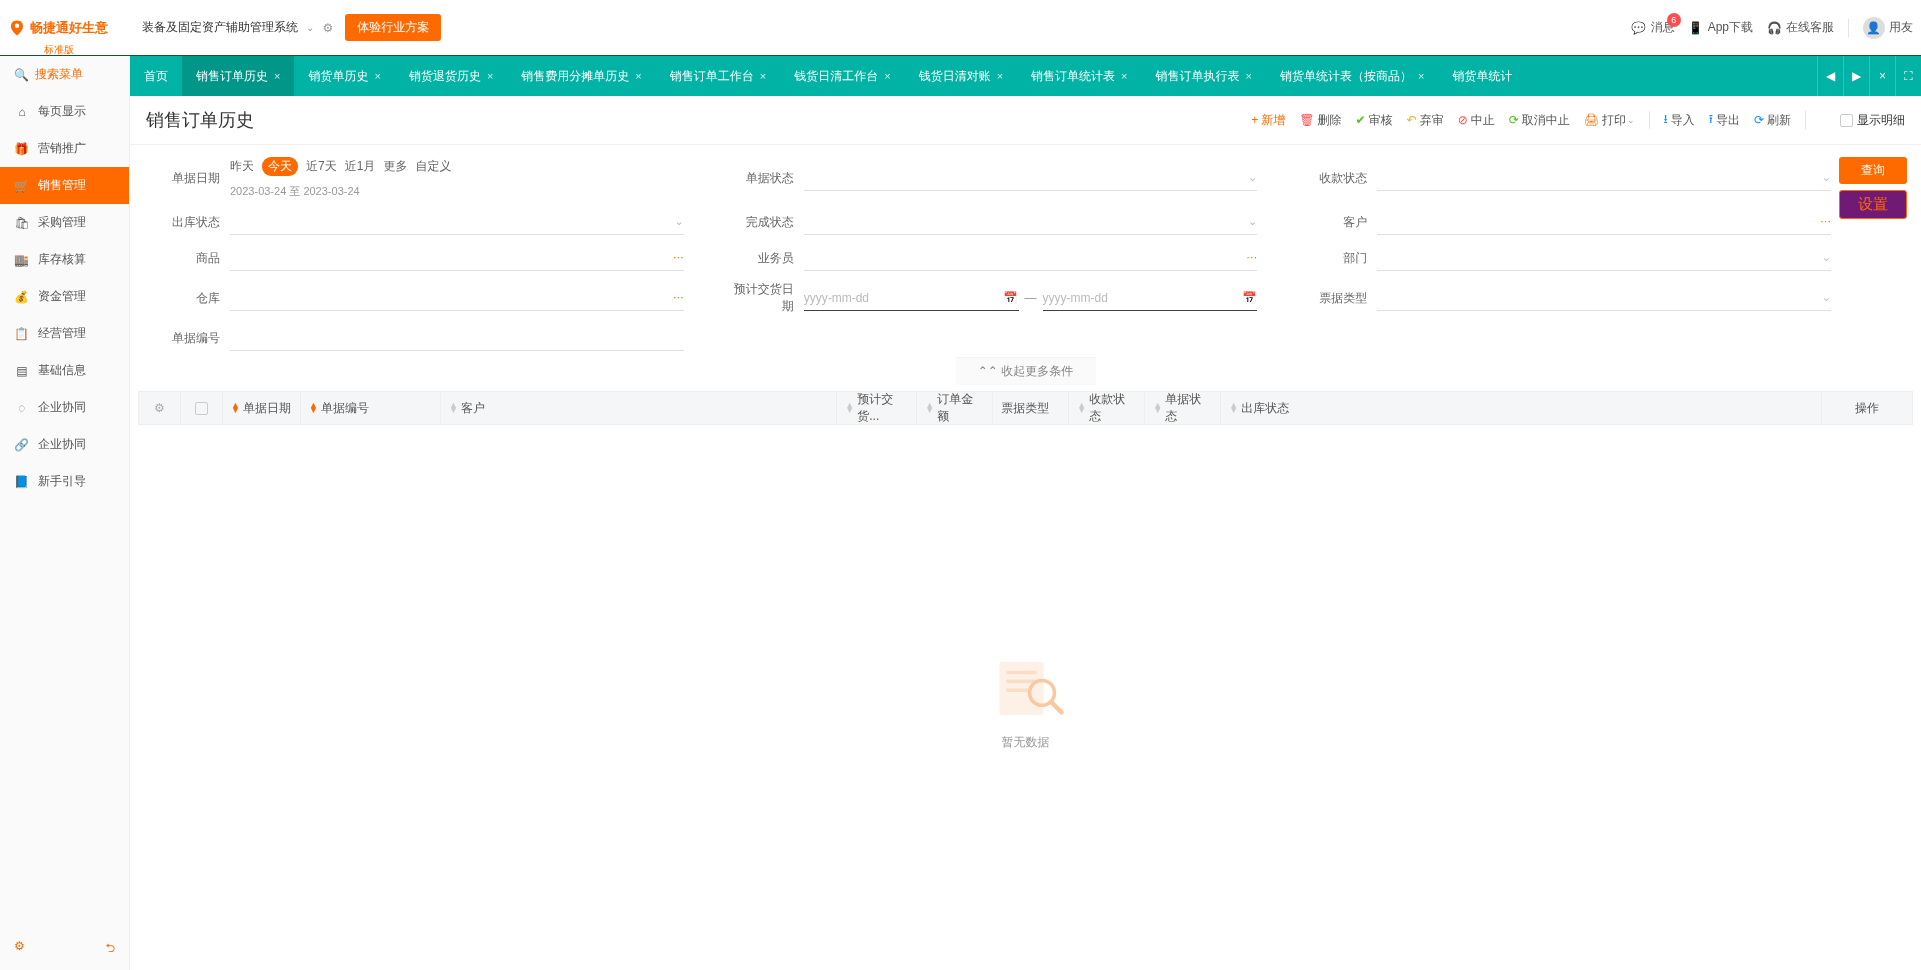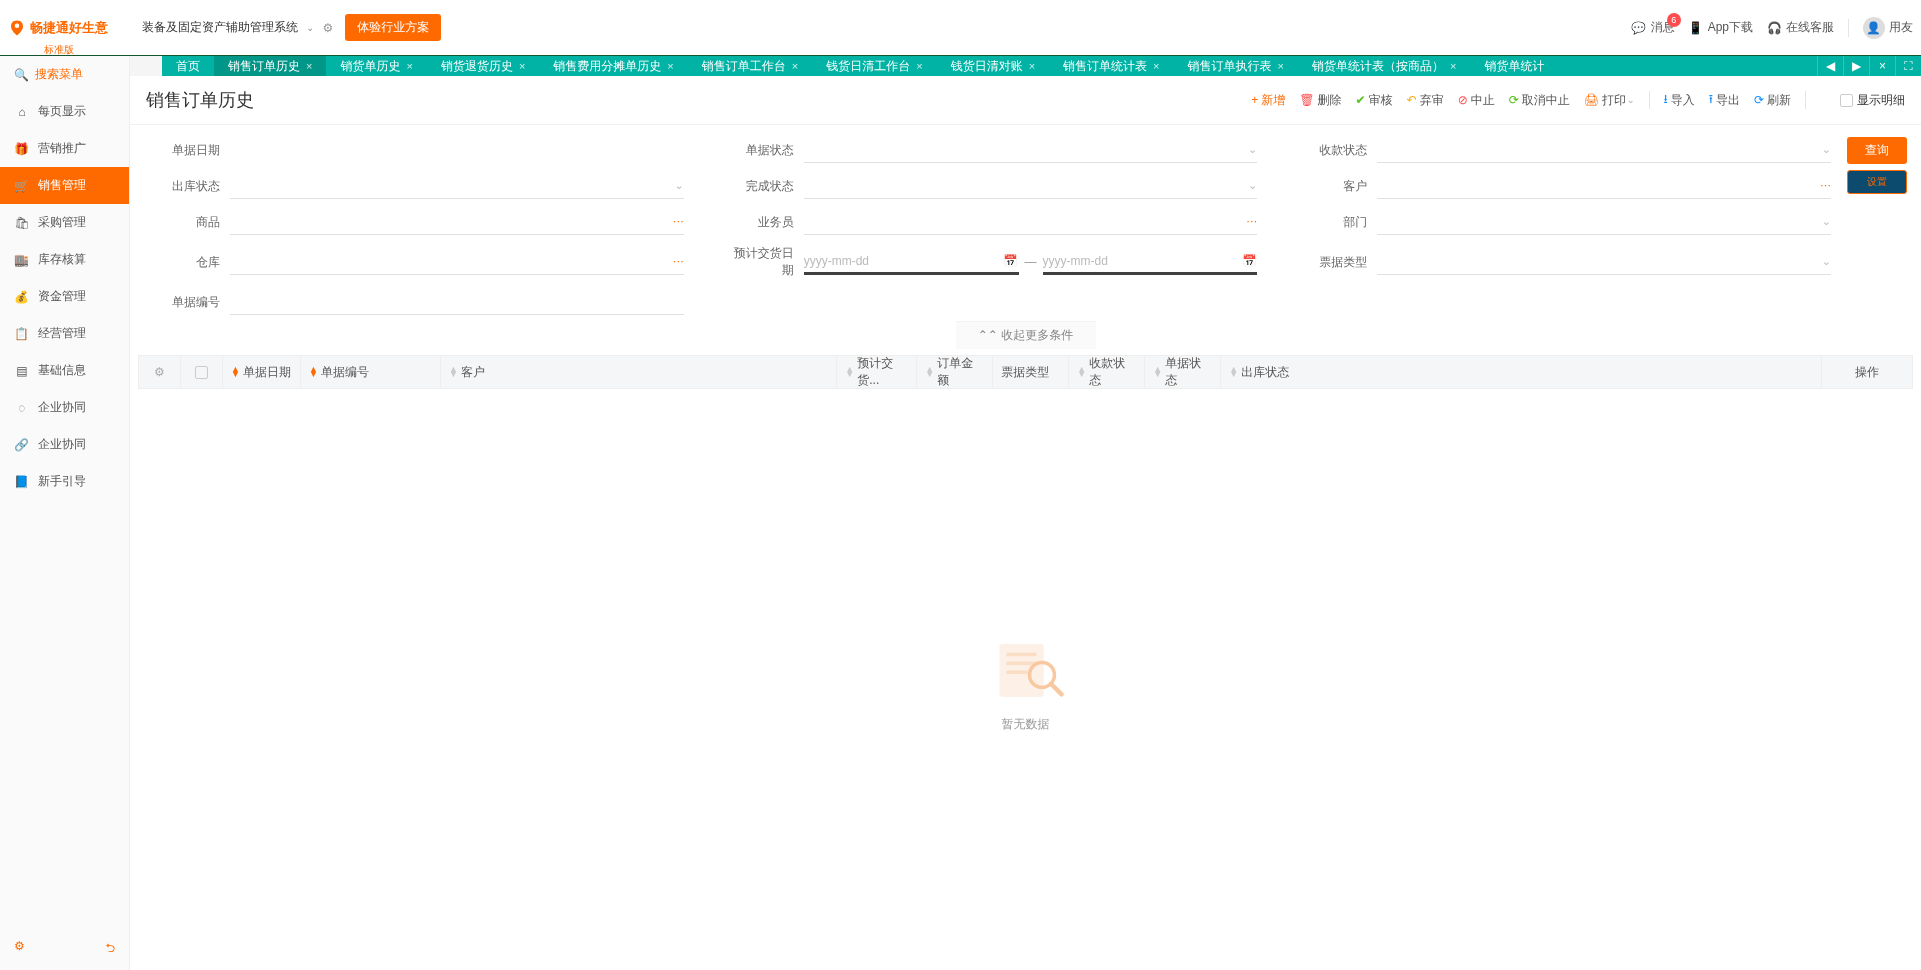--- a/index.html
+++ b/index.html
@@ -27,21 +27,21 @@
 .body-row { display: flex; flex: 1; min-height: 0; }
 .sidebar { width: 130px; background: #fafafa; border-right: 1px solid #eee; display: flex; flex-direction: column; }
 .search-menu { display: flex; align-items: center; gap: 6px; padding: 10px 14px; color: #ff6a00; cursor: pointer; }
 .side-item { display: flex; align-items: center; gap: 8px; padding: 10px 14px; color: #555; cursor: pointer; }
 .side-item.active { background: #ff6a00; color: #fff; }
 .side-item .icon { width: 16px; text-align: center; }
 .sidebar-footer { margin-top: auto; display: flex; padding: 10px 14px; gap: 20px; color: #ff6a00; }
 
 
 .main { flex: 1; display: flex; flex-direction: column; min-width: 0; background: #f5f5f5; }
-.tabs-bar { height: 20px; background: #00b3a4; display: flex; align-items: stretch; color: #fff; position: relative; margin-left: 32px; }
+.tabs-bar { height: 40px; background: #00b3a4; display: flex; align-items: stretch; color: #fff; position: relative; }
 .tab { display: flex; align-items: center; padding: 0 14px; gap: 6px; cursor: pointer; white-space: nowrap; font-size: 12px; }
 .tab.home { background: #00b3a4; }
 .tab.active { background: #009688; }
 .tab-close { font-size: 11px; opacity: 0.8; }
 .tabs-actions { margin-left: auto; display: flex; align-items: stretch; }
 .tab-act { width: 26px; display: flex; align-items: center; justify-content: center; cursor: pointer; border-left: 1px solid rgba(255,255,255,0.2); }
 
 .content { flex: 1; background: #fff; margin: 0; display: flex; flex-direction: column; min-height: 0; }
 .page-head { display: flex; align-items: center; padding: 12px 16px; border-bottom: 1px solid #f0f0f0; }
 .page-title { font-size: 18px; font-weight: 500; color: #333; }
@@ -59,30 +59,30 @@
 
 
 .filter-area { padding: 12px 20px 6px; position: relative; }
 .filter-grid { display: grid; grid-template-columns: repeat(3, 1fr); gap: 10px 40px; margin-right: 70px; }
 .filter-row { display: flex; align-items: center; }
 .filter-label { width: 70px; text-align: right; color: #666; margin-right: 10px; font-size: 12px; }
 .filter-input { flex: 1; height: 26px; border: none; border-bottom: 1px solid #e0e0e0; position: relative; display: flex; align-items: center; color: #999; cursor: pointer; }
 .filter-input .suffix { margin-left: auto; color: #bbb; font-size: 11px; }
 .filter-input .suffix.orange { color: #ff6a00; }
 .date-range { display: flex; align-items: center; gap: 6px; flex: 1; }
-.date-input { flex: 1; height: 26px; border: none; border-bottom: 3px solid #404040; display: flex; align-items: center; color: #bbb; }
+.date-input { flex: 1; height: 26px; border: none; border-bottom: 1px solid #404040; display: flex; align-items: center; color: #bbb; }
 .date-input .cal { margin-left: auto; color: #ff9c5a; }
 .date-sep { color: #999; }
 .date-quick { display: flex; gap: 8px; align-items: center; font-size: 12px; color: #666; flex-wrap: wrap; }
 .dq-item { cursor: pointer; }
 .dq-item.active { background: #ff6a00; color: #fff; padding: 1px 6px; border-radius: 9px; }
 .dq-sub { color: #999; font-size: 11px; width: 100%; }
 .filter-buttons { position: absolute; right: 14px; top: 12px; display: flex; flex-direction: column; gap: 6px; }
 .btn-search { background: #ff6a00; color: #fff; border: none; padding: 5px 18px; border-radius: 3px; cursor: pointer; font-size: 12px; }
-.btn-settings { background: #0c4a6e; color: #ff6a00; border: 1px solid #ff6a00; padding: 4px 18px; border-radius: 3px; cursor: pointer; font-size: 10px; }
+.btn-settings { background: #701a75; color: #ff6a00; border: 1px solid #ff6a00; padding: 4px 18px; border-radius: 3px; cursor: pointer; font-size: 15px; }
 .collapse-bar { text-align: center; padding: 5px; color: #888; cursor: pointer; font-size: 12px; border-top: 1px solid #f3f3f3; background: #fafafa; margin: 6px auto 0; width: 140px; }
 
 
 .table-wrap { flex: 1; display: flex; flex-direction: column; min-height: 0; padding: 0 8px; }
 .thead { display: flex; background: #f5f6f7; border: 1px solid #eee; height: 34px; align-items: center; }
 .th { display: flex; align-items: center; gap: 3px; padding: 0 8px; border-right: 1px solid #eee; height: 100%; color: #555; font-size: 12px; }
 .th .sort { color: #ccc; font-size: 9px; display: flex; flex-direction: column; line-height: 5px; }
 .th.gear-col { width: 42px; justify-content: center; color: #aaa; }
 .th.chk-col { width: 42px; justify-content: center; }
 .th.c-date { width: 78px; }
@@ -321,20 +321,31 @@
         </div>
 
         <div class="filter-area">
           <div class="filter-buttons">
             <button class="btn-search">查询</button>
             <button class="btn-settings">设置</button>
           </div>
           <div class="filter-grid">
             <div class="filter-row">
               <div class="filter-label">单据日期</div>
+              <div style="flex:1">
+                <div class="date-quick">
+                  <span class="dq-item">昨天</span>
+                  <span class="dq-item active">今天</span>
+                  <span class="dq-item">近7天</span>
+                  <span class="dq-item">近1月</span>
+                  <span class="dq-item">更多</span>
+                  <span class="dq-item">自定义</span>
+                  <span class="dq-sub">2023-03-24 至 2023-03-24</span>
+                </div>
+              </div>
             </div>
             <div class="filter-row">
                 <div class="filter-label">单据状态</div>
                 <div class="filter-input">
                   <span class="suffix">⌄</span>
                 </div>
               </div>
             <div class="filter-row">
                 <div class="filter-label">收款状态</div>
                 <div class="filter-input">

